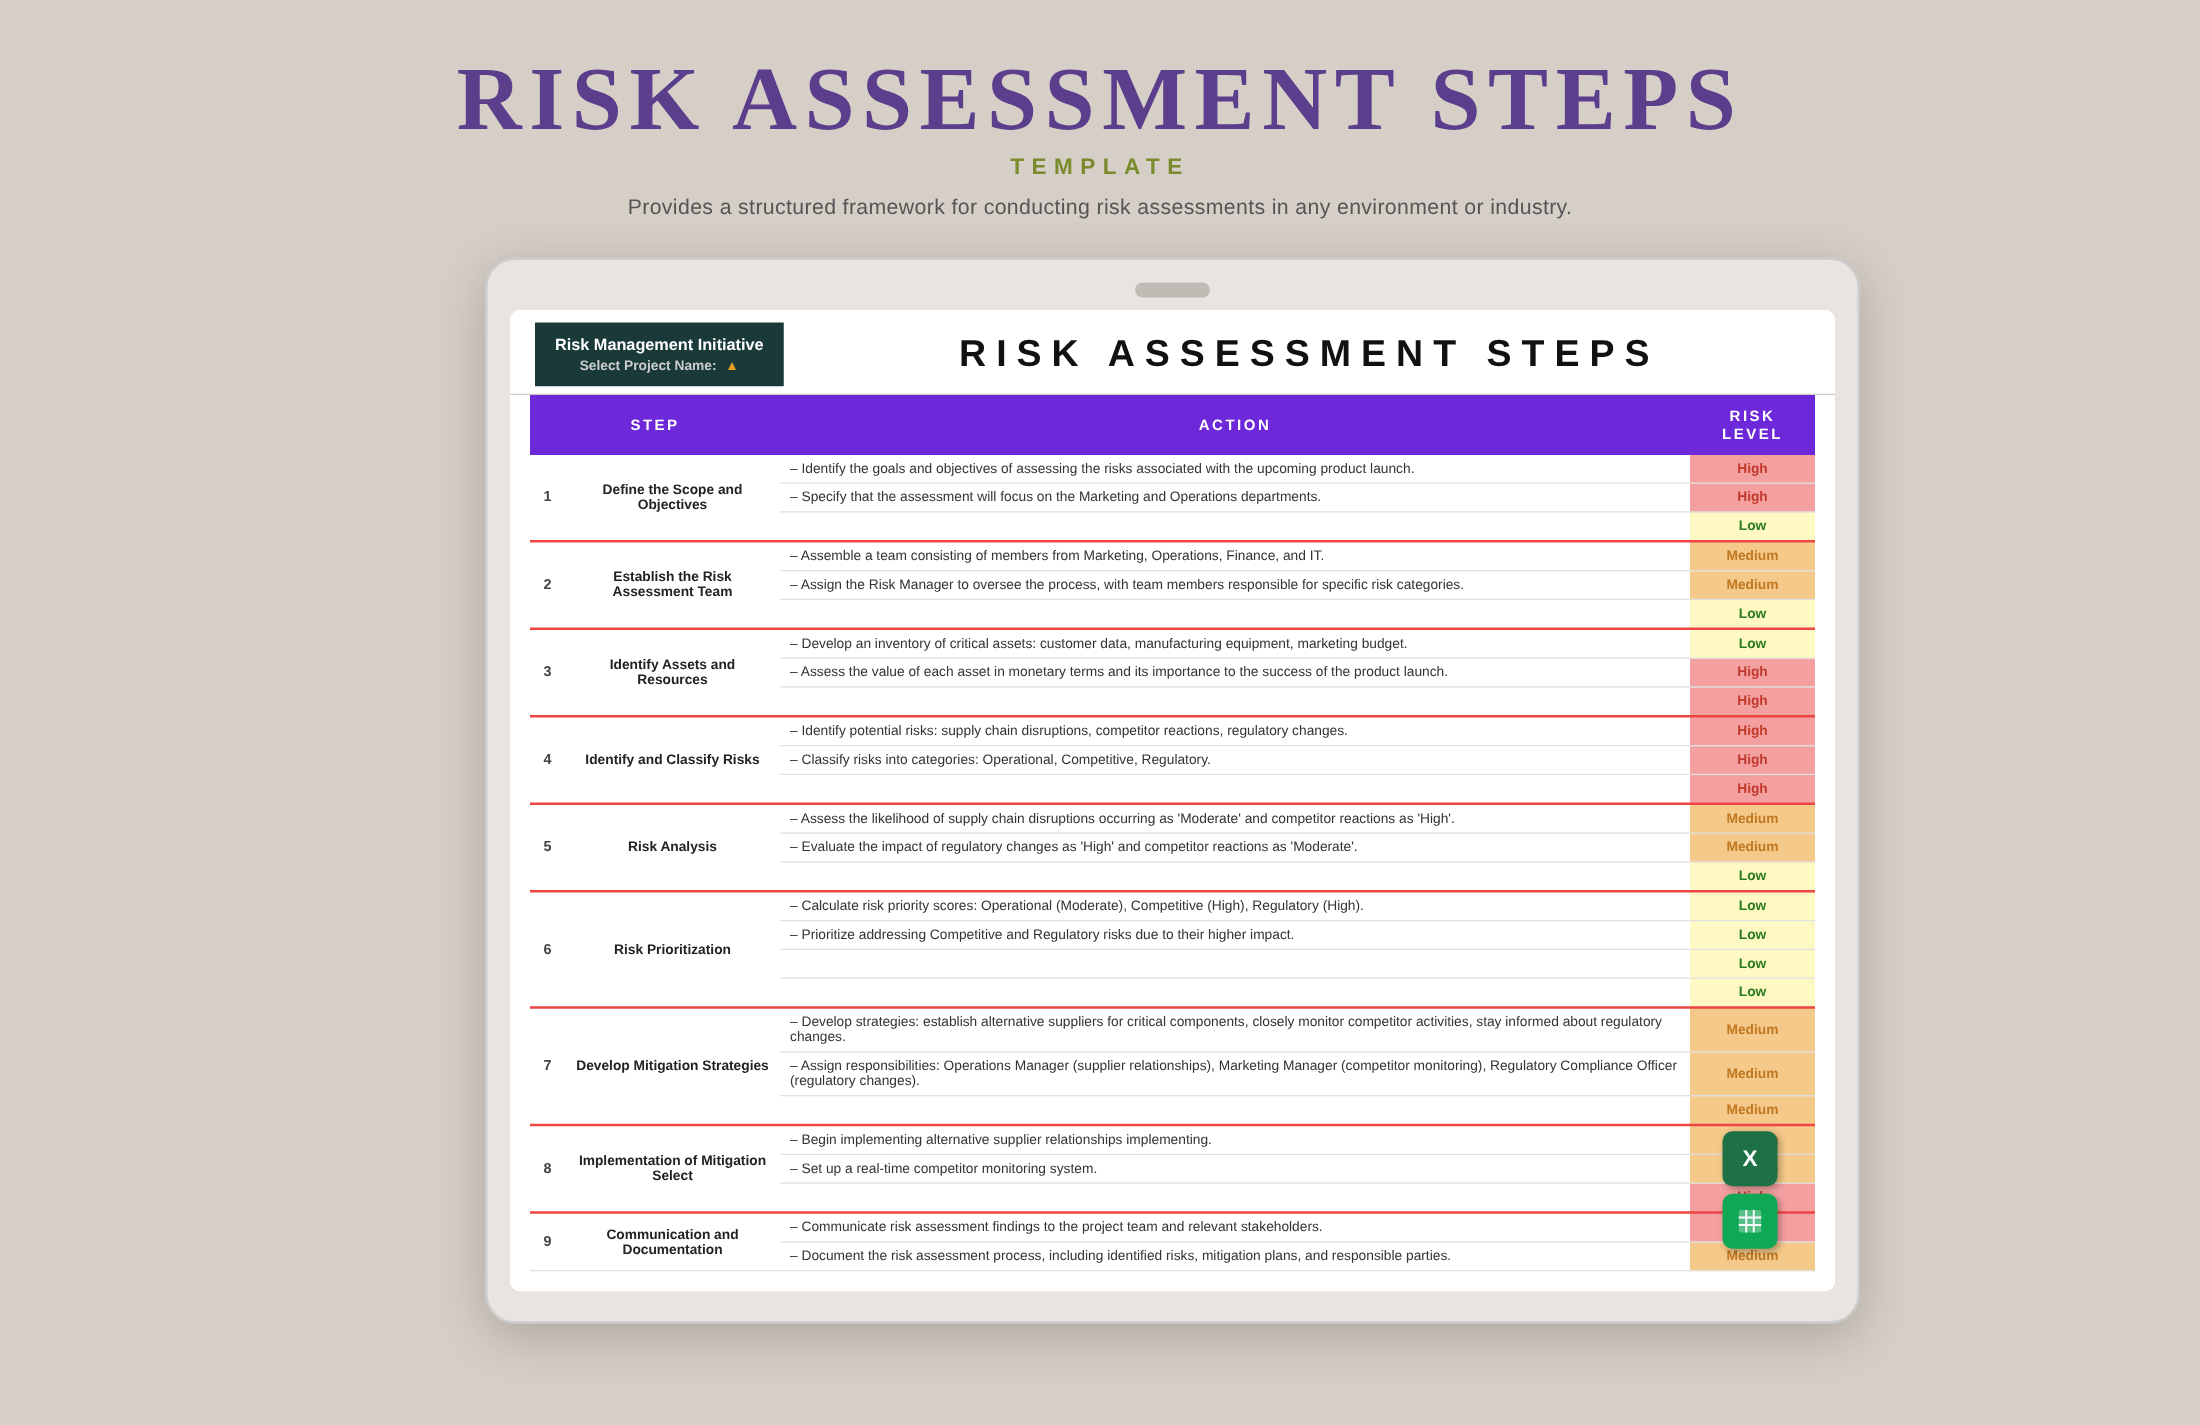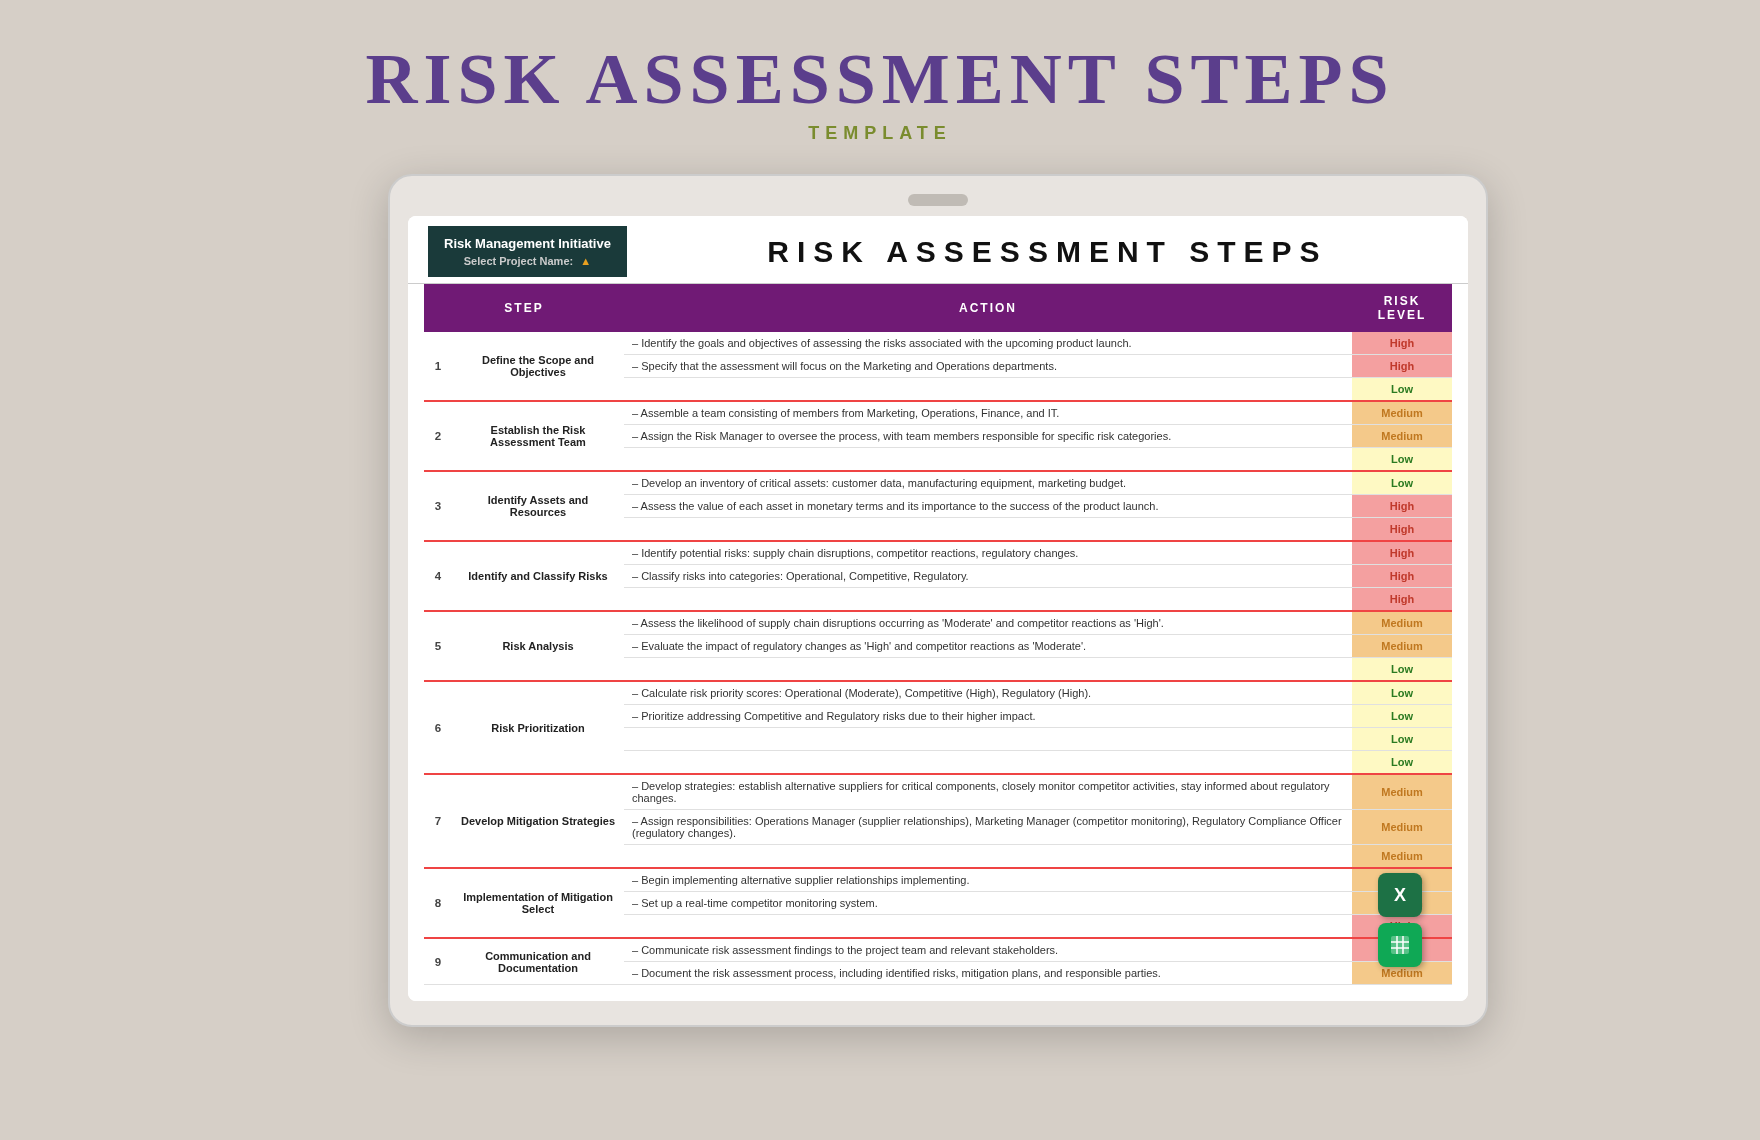--- a/index.html
+++ b/index.html
@@ -113,21 +113,21 @@
     .table-container {
       padding: 0 16px 16px;
       background: #fff;
     }
     table {
       width: 100%;
       border-collapse: collapse;
       font-size: 11.5px;
     }
     thead tr {
-      background: #701a75;
+      background: #6d28d9;
       color: #fff;
     }
     thead th {
       padding: 10px 8px;
       text-align: center;
       font-size: 12px;
       font-weight: 700;
       letter-spacing: 2px;
       text-transform: uppercase;
     }
@@ -190,20 +190,21 @@
     }
     .excel-x { background: #1d7145; }
     .excel-s { background: #0fa855; }
   </style>
 </head>
 <body>
 
 <div class="header">
   <div class="main-title">RISK ASSESSMENT STEPS</div>
   <div class="sub-title">TEMPLATE</div>
+  <div class="description">Provides a structured framework for conducting risk assessments in any environment or industry.</div>
 </div>
 
 <div style="position:relative; width:984px;">
   <div class="device-wrapper">
     <div class="device-top-bar">
       <div class="device-camera"></div>
     </div>
     <div class="device-screen">
       <div class="spreadsheet-header">
         <div class="project-box">

